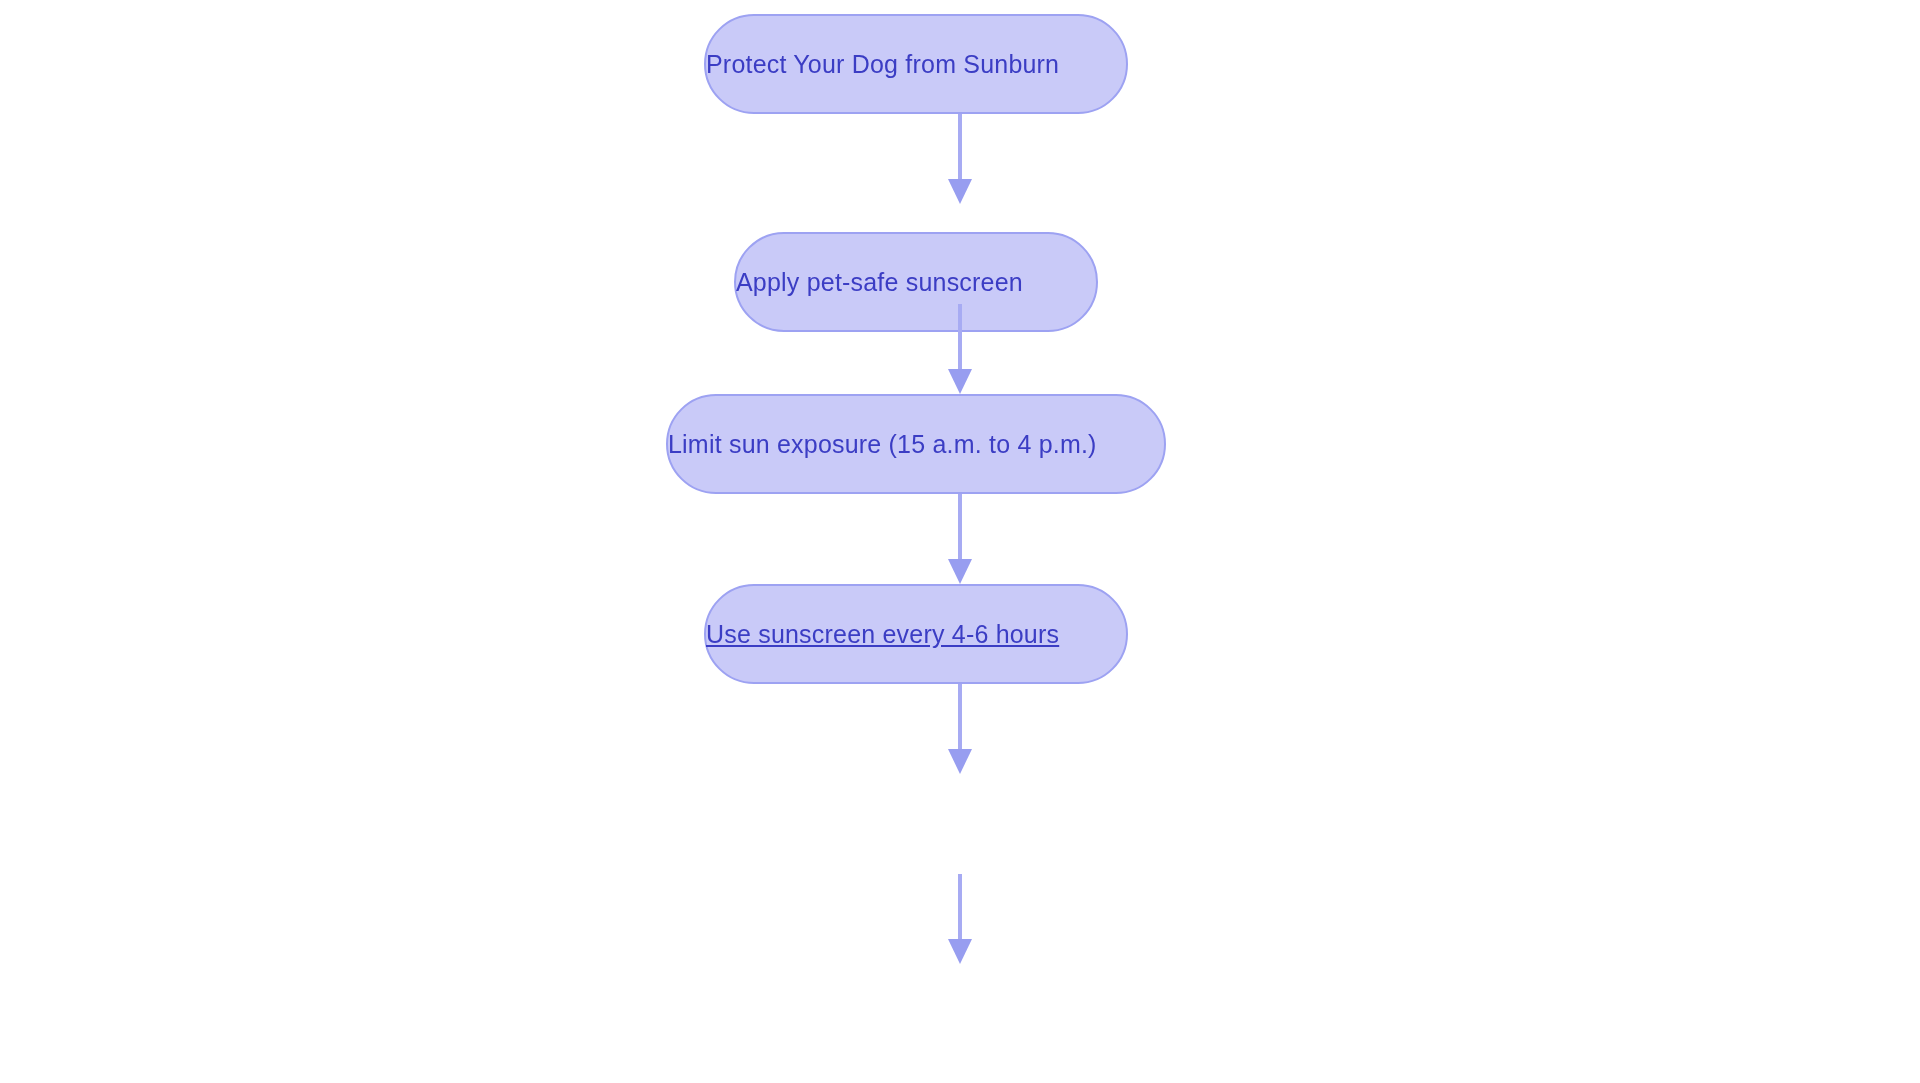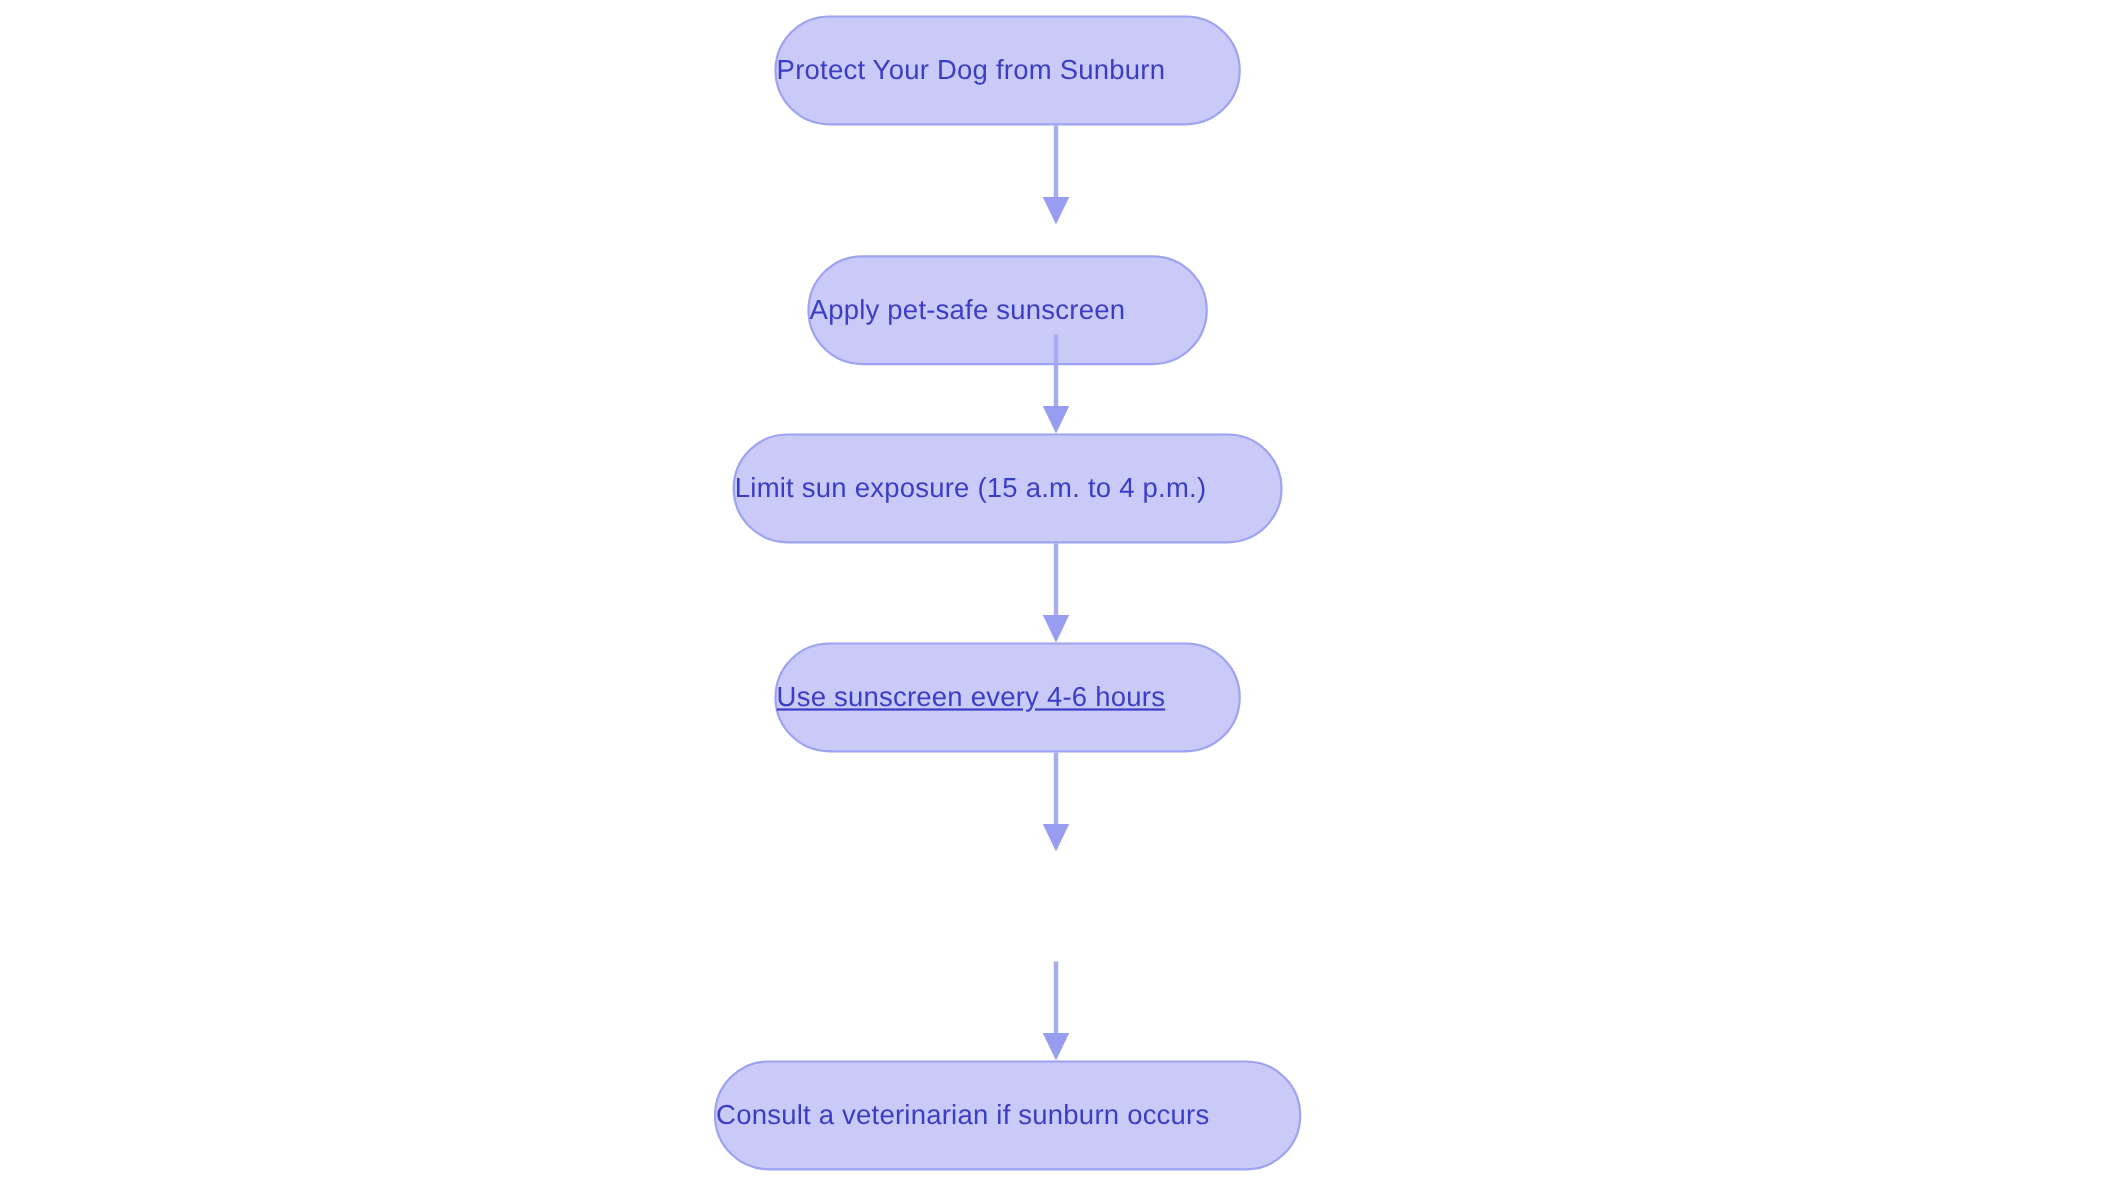--- a/index.html
+++ b/index.html
@@ -111,17 +111,14 @@
     <span class="line"></span>
     <span class="head"></span>
   </div>
 
 
   <div class="arrow a5">
     <span class="line"></span>
     <span class="head"></span>
   </div>
 
-  <div class="node n6">
-    <span>Consult a veterinarian if sunburn occurs</span>
-  </div>
 
 </div>
 
 </body></html>

